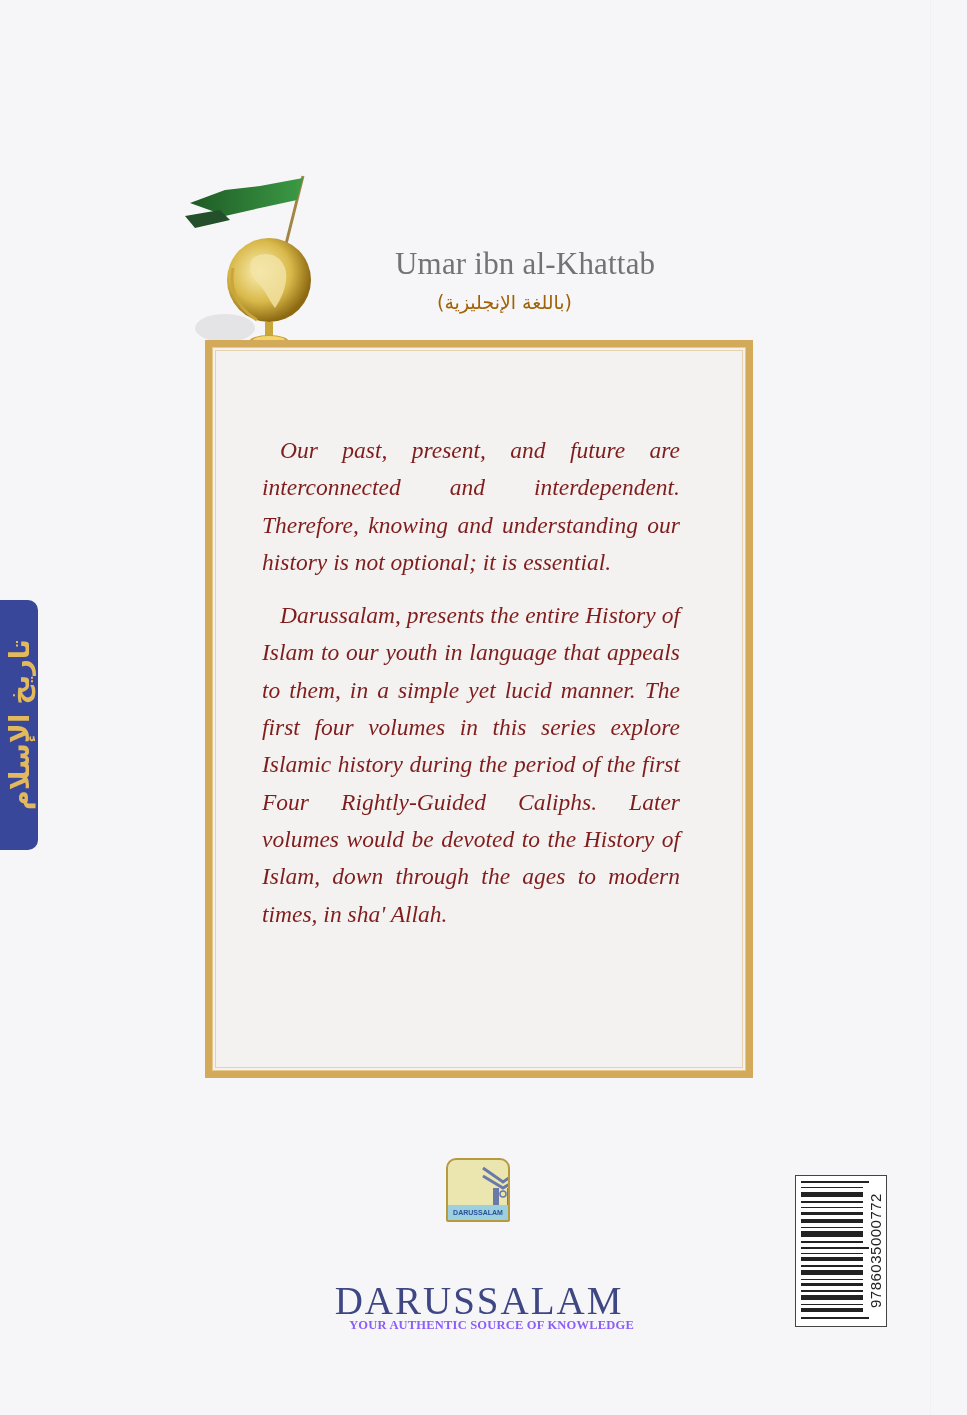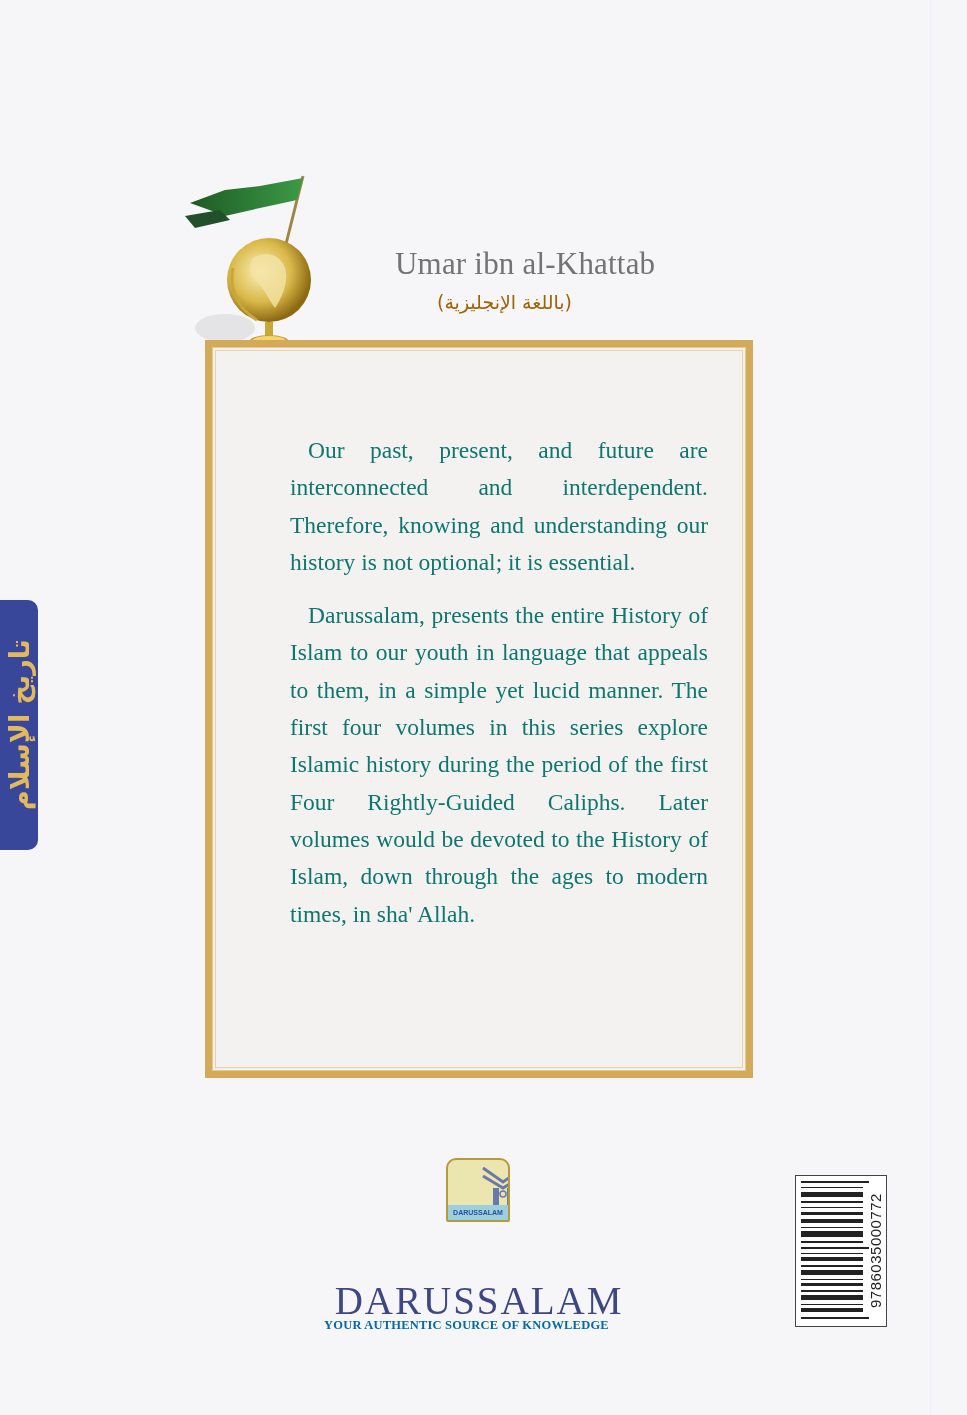--- a/index.html
+++ b/index.html
@@ -27,23 +27,24 @@
     box-sizing: border-box;
     border: 7px solid #d3a95a;
     background: #f4f2f1;
     box-shadow: inset 0 0 0 1px #e8c98a;
   }
   .frame-inner {
     position: absolute; inset: 3px;
     border: 1px solid #e6d3ad;
   }
   .body-text {
-    position: absolute; left: 78px; top: 85px; width: 418px;
-    font-size: 23.5px; line-height: 37.3px; color: #0f766e;
+    position: absolute; left: 50px; top: 85px; width: 418px;
+    font-size: 23.5px; line-height: 37.3px; color: #7f1d1d;
     text-align: justify;
+    font-style: italic;
   }
   .body-text p { margin: 0 0 6px 0; text-indent: 18px; }
   .body-text p + p { margin-top: 16px; }
   .side-tab {
     position: absolute; left: 0; top: 600px; width: 38px; height: 250px;
     background: #38479a;
     border-radius: 0 10px 10px 0;
     display: flex; align-items: center; justify-content: center;
   }
   .side-tab span {
@@ -59,22 +60,22 @@
   .logo-emblem .band {
     position: absolute; left: 0; right: 0; bottom: 0; height: 15px;
     background: #9cd0de; color: #2a4f9a; font-size: 7px; font-weight: bold;
     text-align: center; line-height: 15px; font-family: "Liberation Sans", sans-serif;
   }
   .brand {
     position: absolute; left: 324px; top: 1278px; width: 310px; text-align: center;
     font-size: 39px; color: #3e4784; letter-spacing: 2px;
   }
   .tagline {
-    position: absolute; left: 324px; top: 1318px; width: 310px; text-align: left;
-    font-size: 12.5px; color: #0369a1; font-weight: bold; letter-spacing: 0.2px;
+    position: absolute; left: 324px; top: 1318px; width: 310px; text-align: right;
+    font-size: 12.5px; color: #8b5cf6; font-weight: bold; letter-spacing: 0.2px;
   }
   .barcode {
     position: absolute; left: 795px; top: 1175px; width: 92px; height: 152px;
     background: #fff; border: 1px solid #444; box-sizing: border-box;
   }
   .barcode .digits {
     position: absolute; right: 2px; top: 4px; height: 142px;
     writing-mode: vertical-rl; transform: rotate(180deg);
     font-family: "Liberation Sans", sans-serif; font-size: 15px; color: #222;
     letter-spacing: 0.5px; text-align: center;

